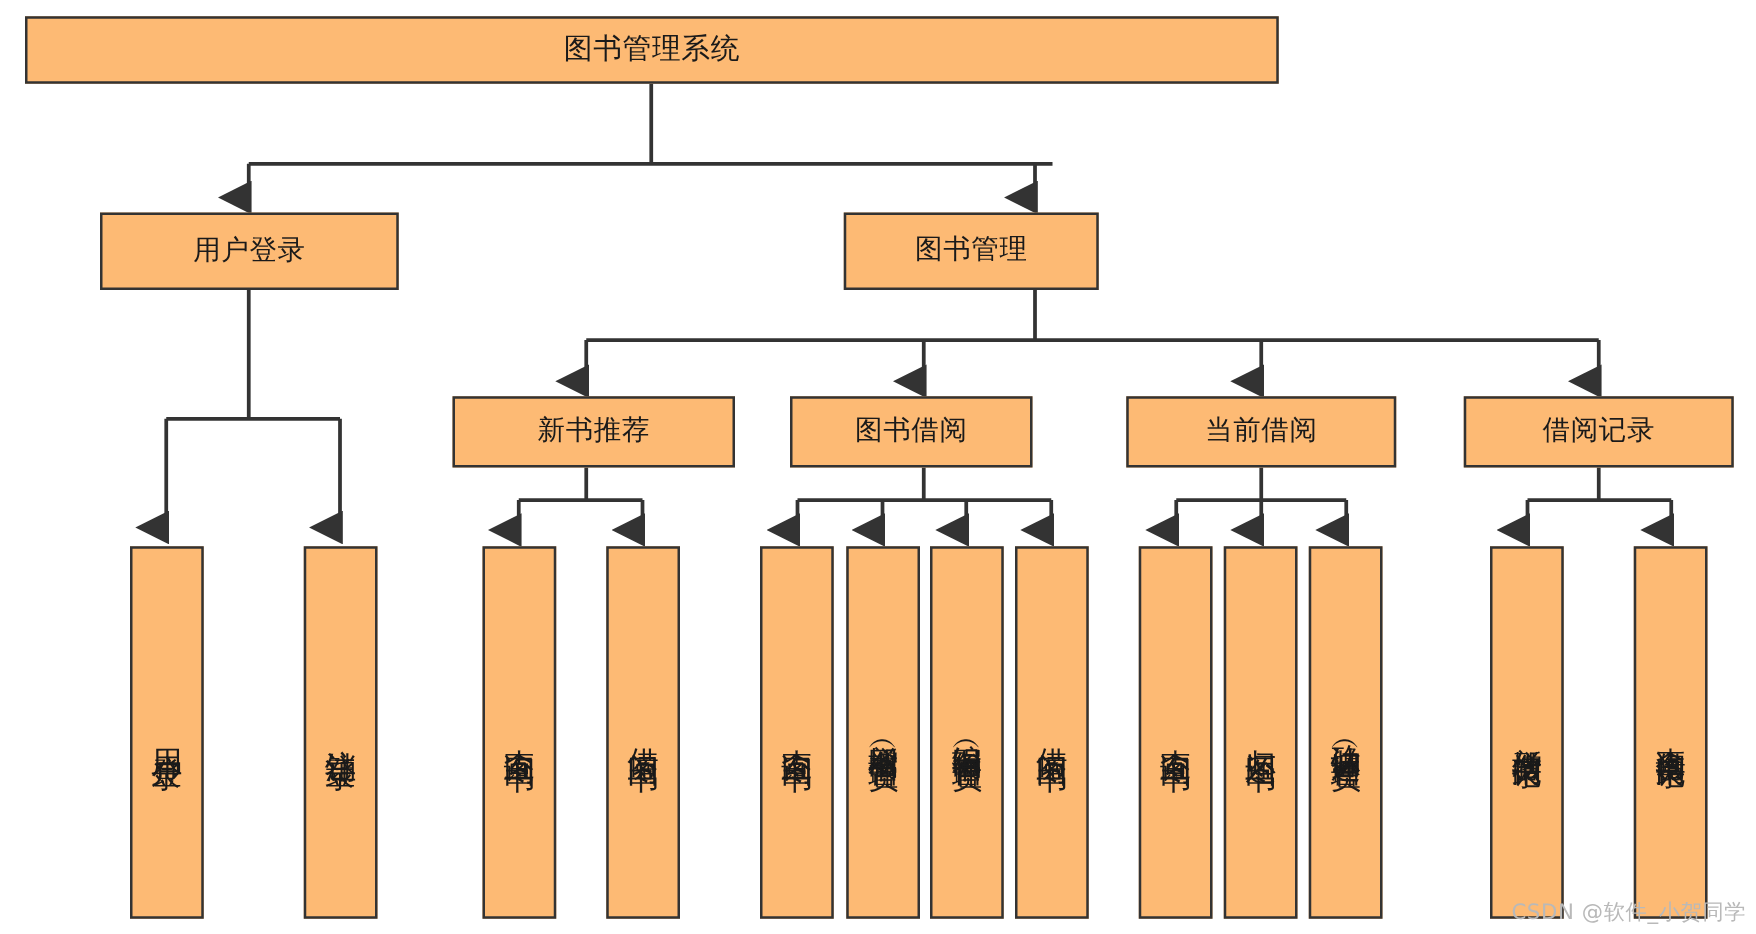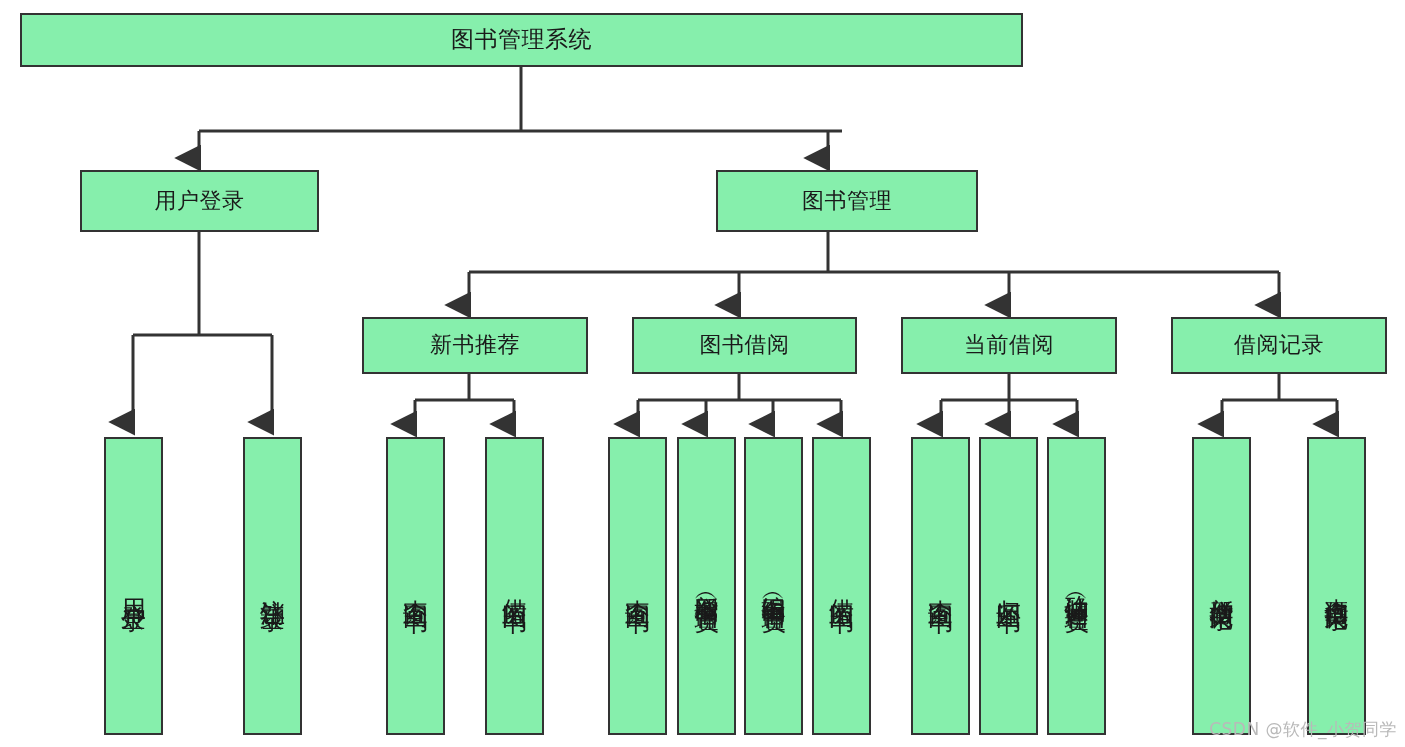--- a/index.html
+++ b/index.html
@@ -20,21 +20,21 @@
   #edge-layer {
     position: absolute;
     left: 0;
     top: 0;
     width: 1405px;
     height: 747px;
   }
   .node {
     position: absolute;
     box-sizing: border-box;
-    background: #86efac;
+    background: #fdba74;
     border: 2.4px solid #333333;
     display: flex;
     align-items: center;
     justify-content: center;
     z-index: 3;
   }
   .node-label {
     color: #1a1a1a;
     letter-spacing: 0.5px;
     white-space: nowrap;
@@ -133,29 +133,29 @@
   </svg>
 
   <div class="node root horizontal" style="left:20px; top:13px; width:1003px; height:54px;">
     <span class="node-label">图书管理系统</span>
   </div>
 
   <div class="node horizontal" style="left:80px; top:170px; width:239px; height:62px;">
     <span class="node-label">用户登录</span>
   </div>
 
-  <div class="node horizontal" style="left:716px; top:170px; width:262px; height:62px;">
+  <div class="node horizontal" style="left:675px; top:170px; width:204px; height:62px;font-family:Liberation Mono, monospace;">
     <span class="node-label">图书管理</span>
   </div>
 
   <div class="node horizontal" style="left:362px; top:317px; width:226px; height:57px;">
     <span class="node-label">新书推荐</span>
   </div>
 
-  <div class="node horizontal" style="left:632px; top:317px; width:225px; height:57px;">
+  <div class="node horizontal" style="left:632px; top:317px; width:194px; height:57px;">
     <span class="node-label">图书借阅</span>
   </div>
 
   <div class="node horizontal" style="left:1171px; top:317px; width:216px; height:57px;">
     <span class="node-label">借阅记录</span>
   </div>
 
   <div class="node horizontal" style="left:901px; top:317px; width:216px; height:57px;">
     <span class="node-label">当前借阅</span>
   </div>

